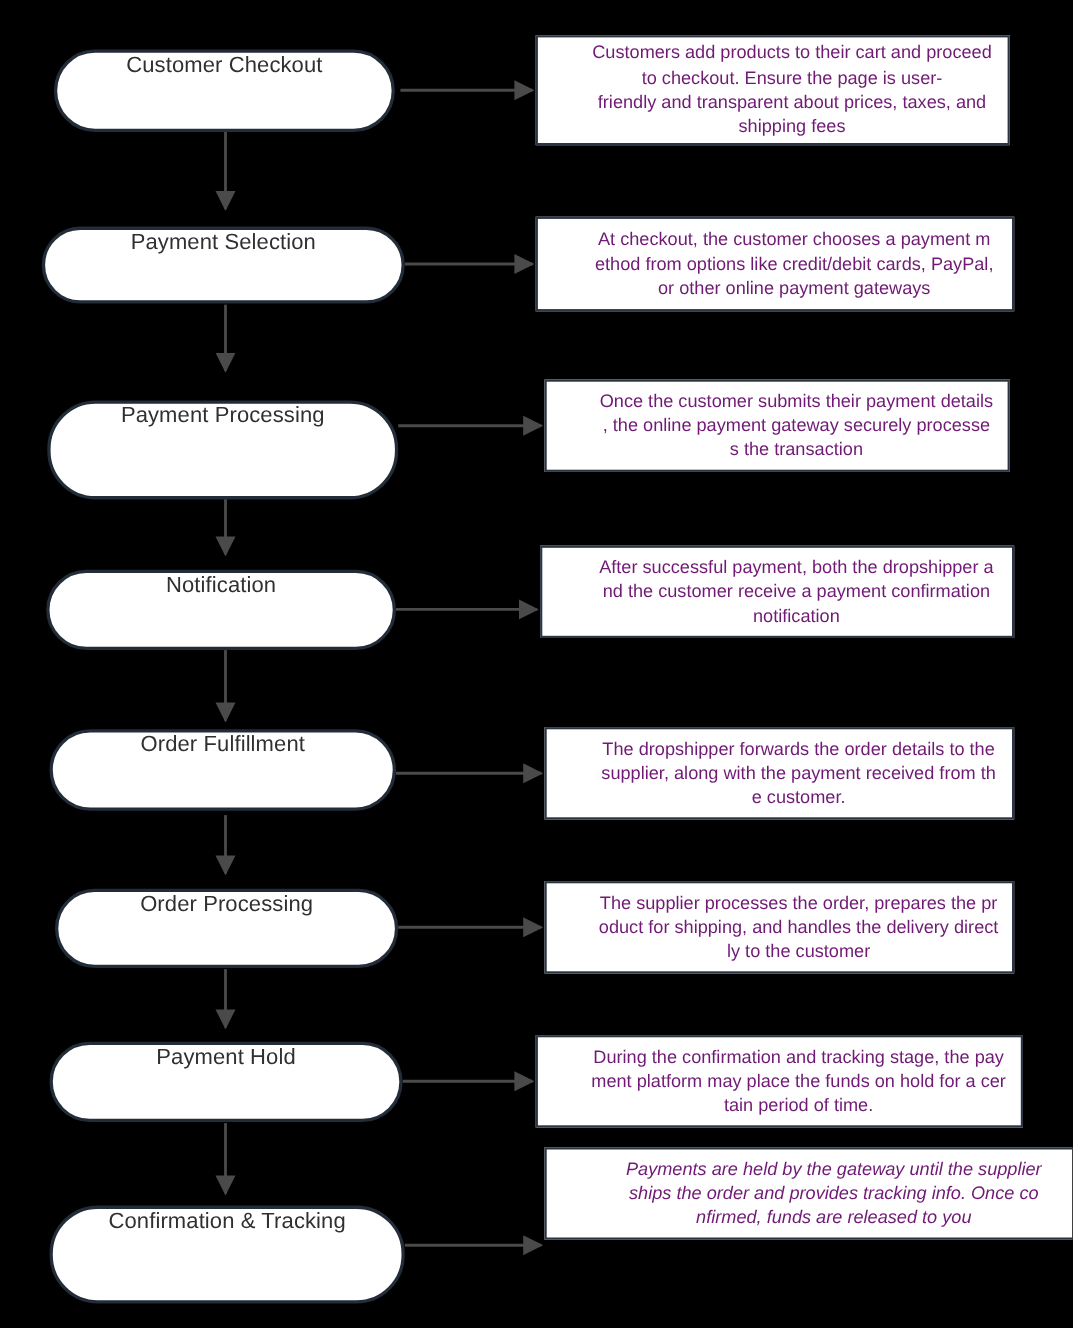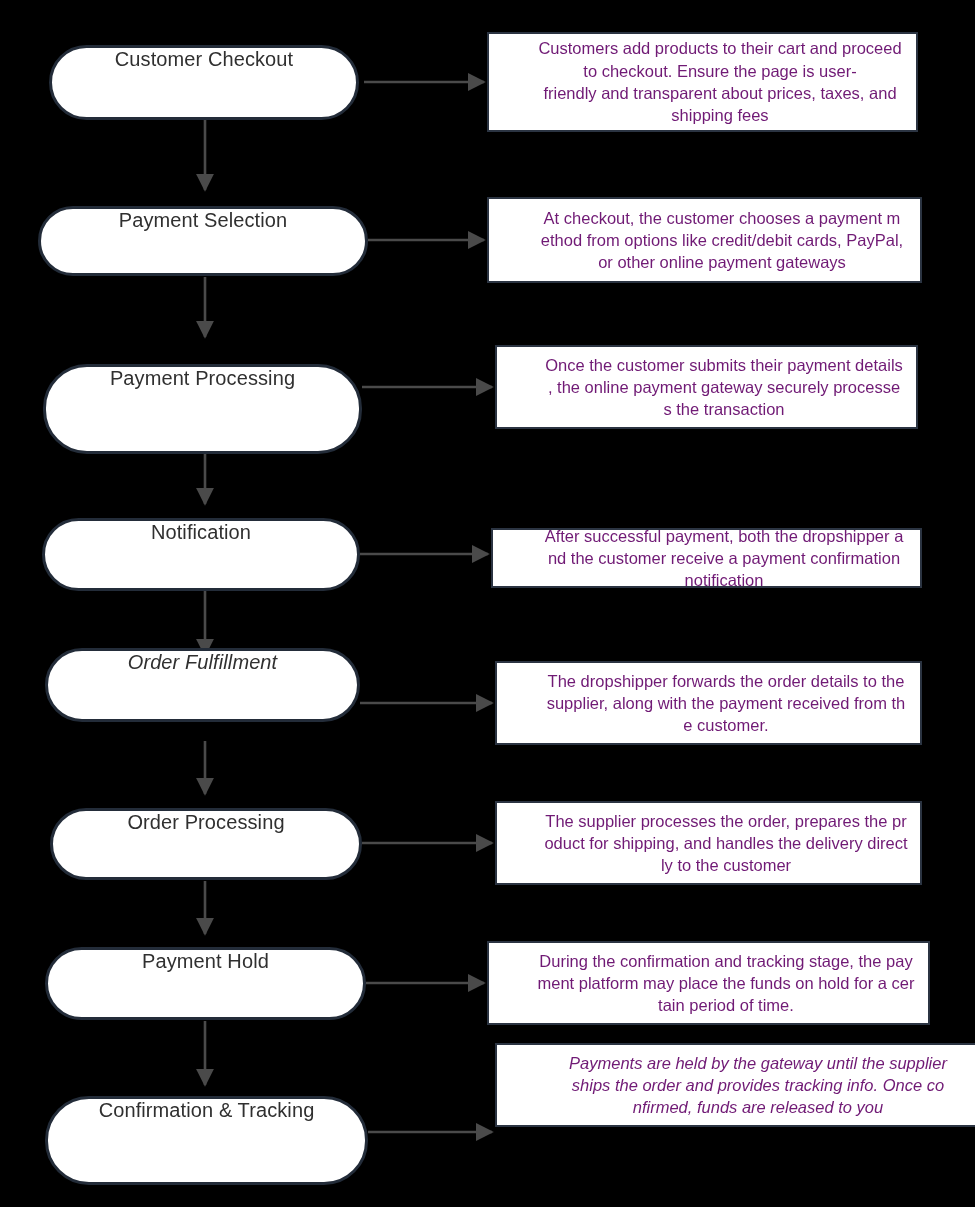--- a/index.html
+++ b/index.html
@@ -109,21 +109,21 @@
   </div>
 
   <div class="node" style="left:43px; top:339px; width:319px; height:90px;margin-top:25px;">
     <span class="node-label">Payment Processing</span>
   </div>
 
   <div class="node" style="left:42px; top:518px; width:318px; height:73px;">
     <span class="node-label">Notification</span>
   </div>
 
-  <div class="node" style="left:45px; top:648px; width:315px; height:74px;font-style:italic;">
+  <div class="node" style="left:45px; top:663px; width:315px; height:74px;">
     <span class="node-label">Order Fulfillment</span>
   </div>
 
   <div class="node" style="left:50px; top:808px; width:312px; height:72px;">
     <span class="node-label">Order Processing</span>
   </div>
 
   <div class="node" style="left:45px; top:947px; width:321px; height:73px;">
     <span class="node-label">Payment Hold</span>
   </div>
@@ -144,21 +144,21 @@
 ethod from options like credit/debit cards, PayPal,
 or other online payment gateways</span>
   </div>
 
   <div class="note" style="left:495px; top:345px; width:423px; height:84px;">
     <span class="note-text">Once the customer submits their payment details
 , the online payment gateway securely processe
 s the transaction</span>
   </div>
 
-  <div class="note" style="left:491px; top:528px; width:431px; height:60px;">
+  <div class="note" style="left:491px; top:496px; width:431px; height:84px;">
     <span class="note-text">After successful payment, both the dropshipper a
 nd the customer receive a payment confirmation
 notification</span>
   </div>
 
   <div class="note" style="left:495px; top:661px; width:427px; height:84px;">
     <span class="note-text">The dropshipper forwards the order details to the
 supplier, along with the payment received from th
 e customer.</span>
   </div>

